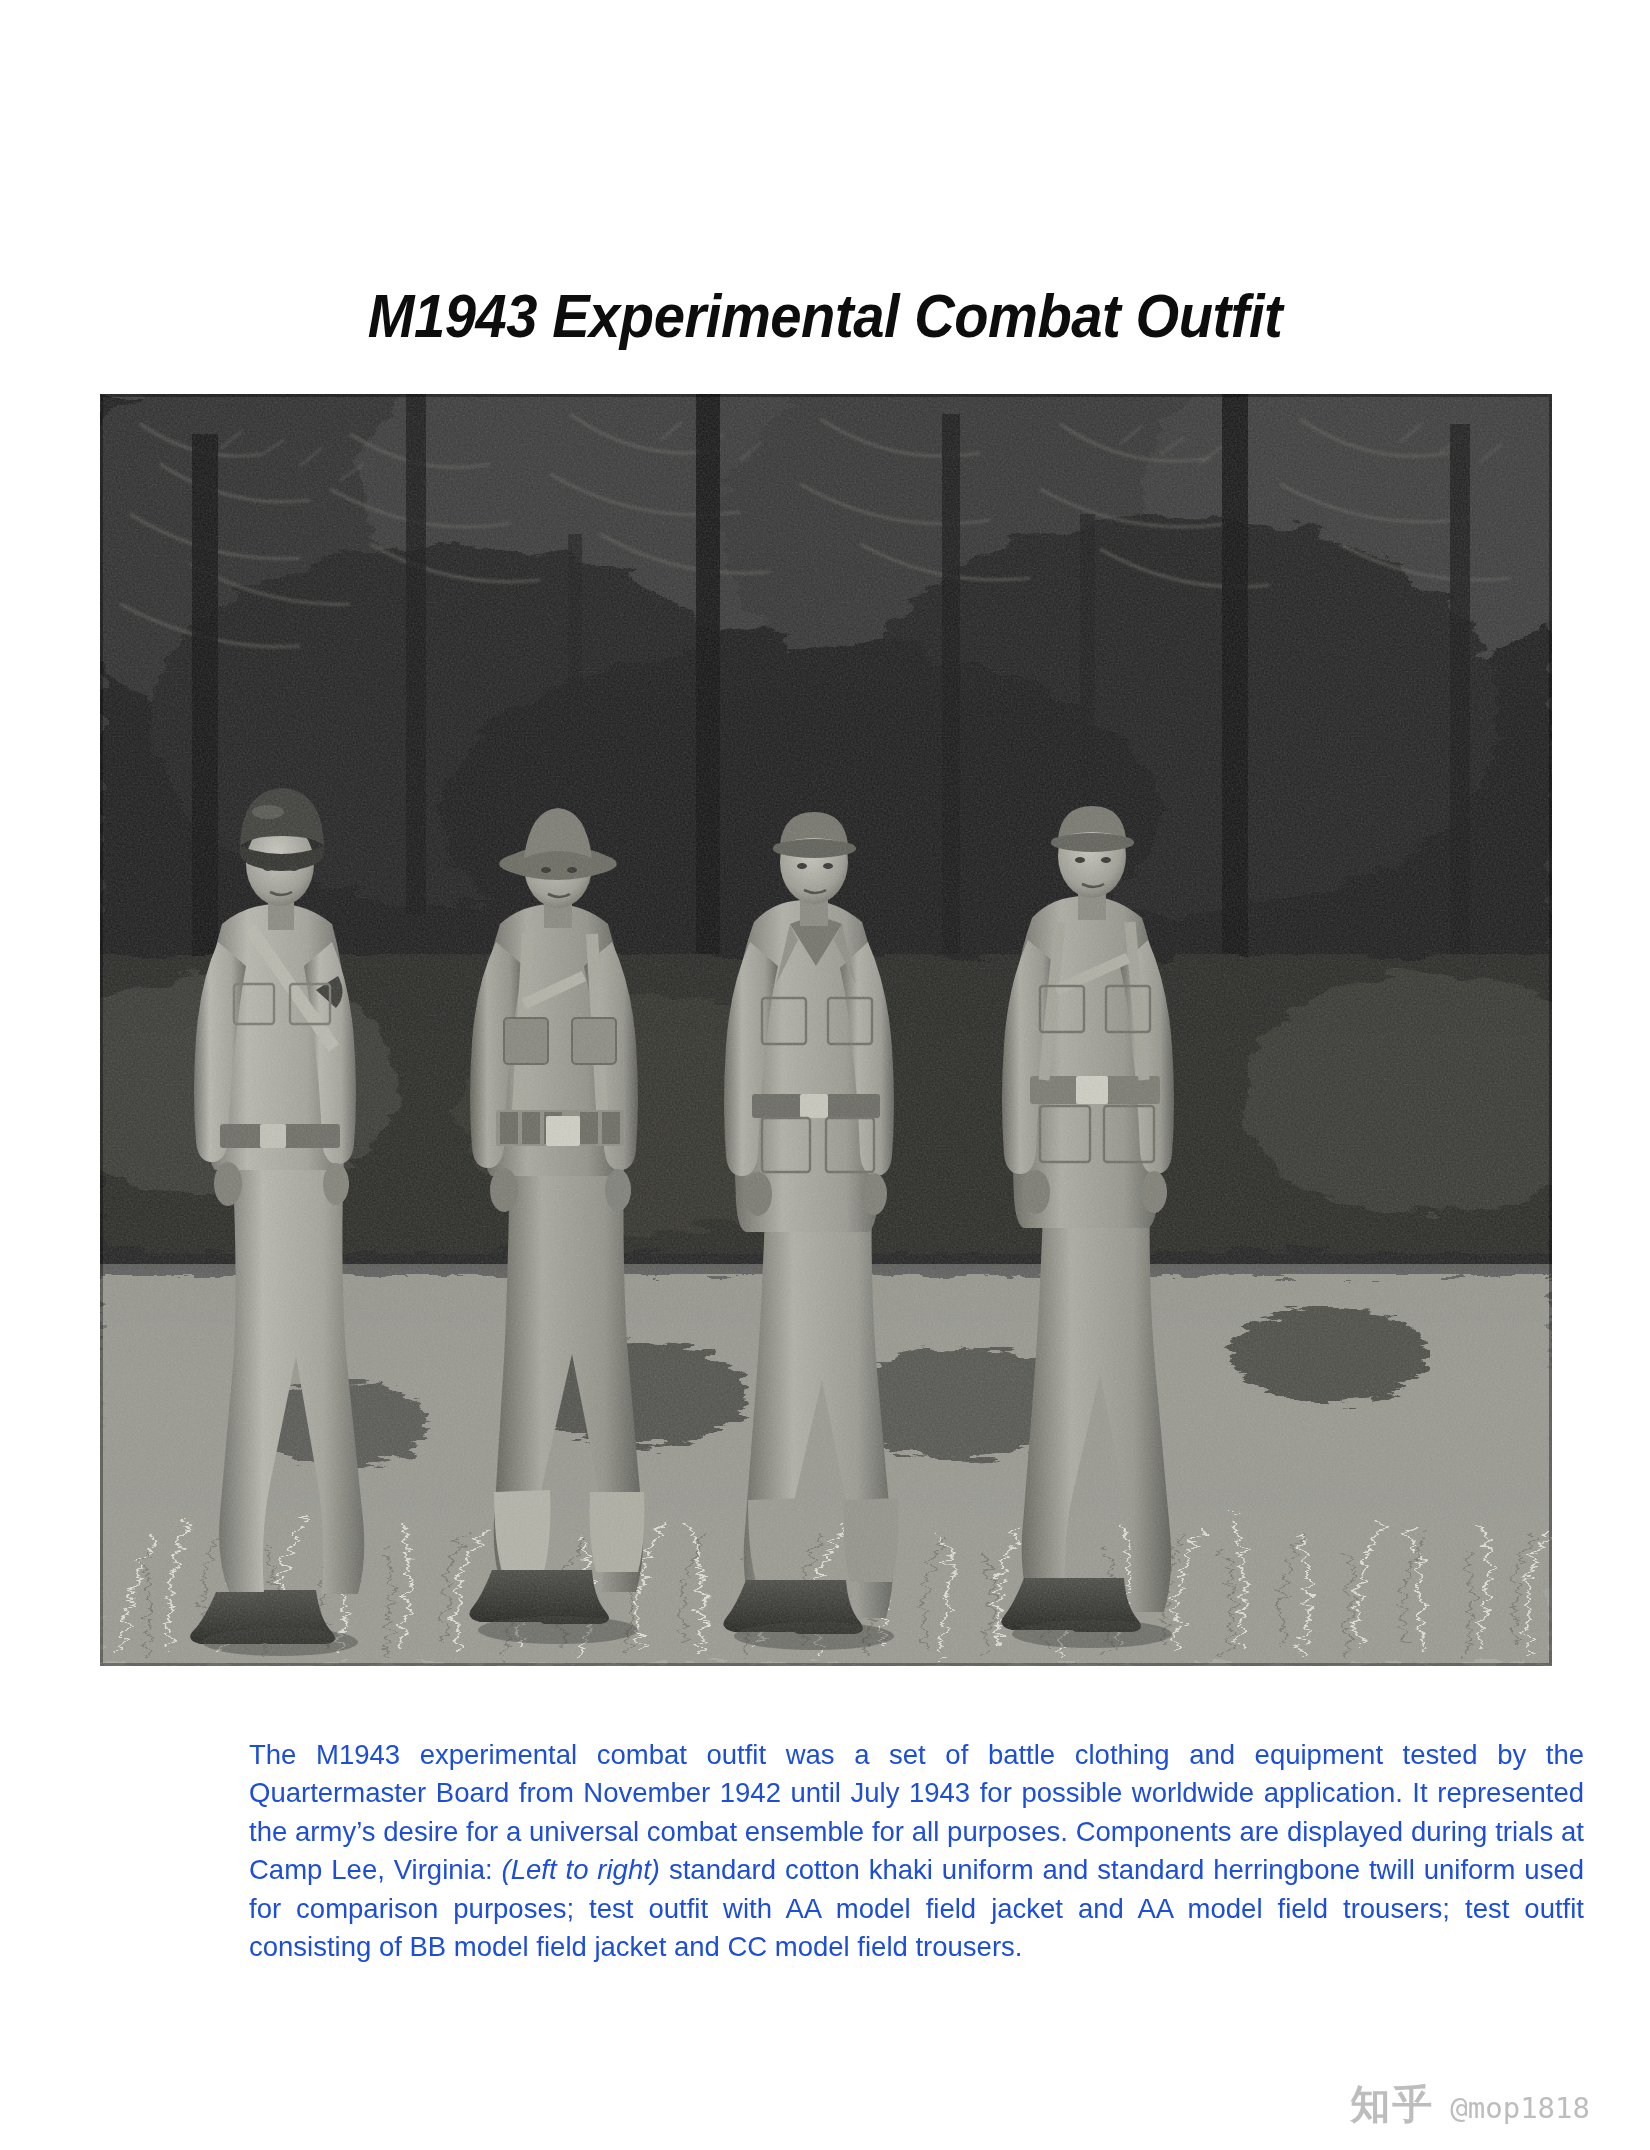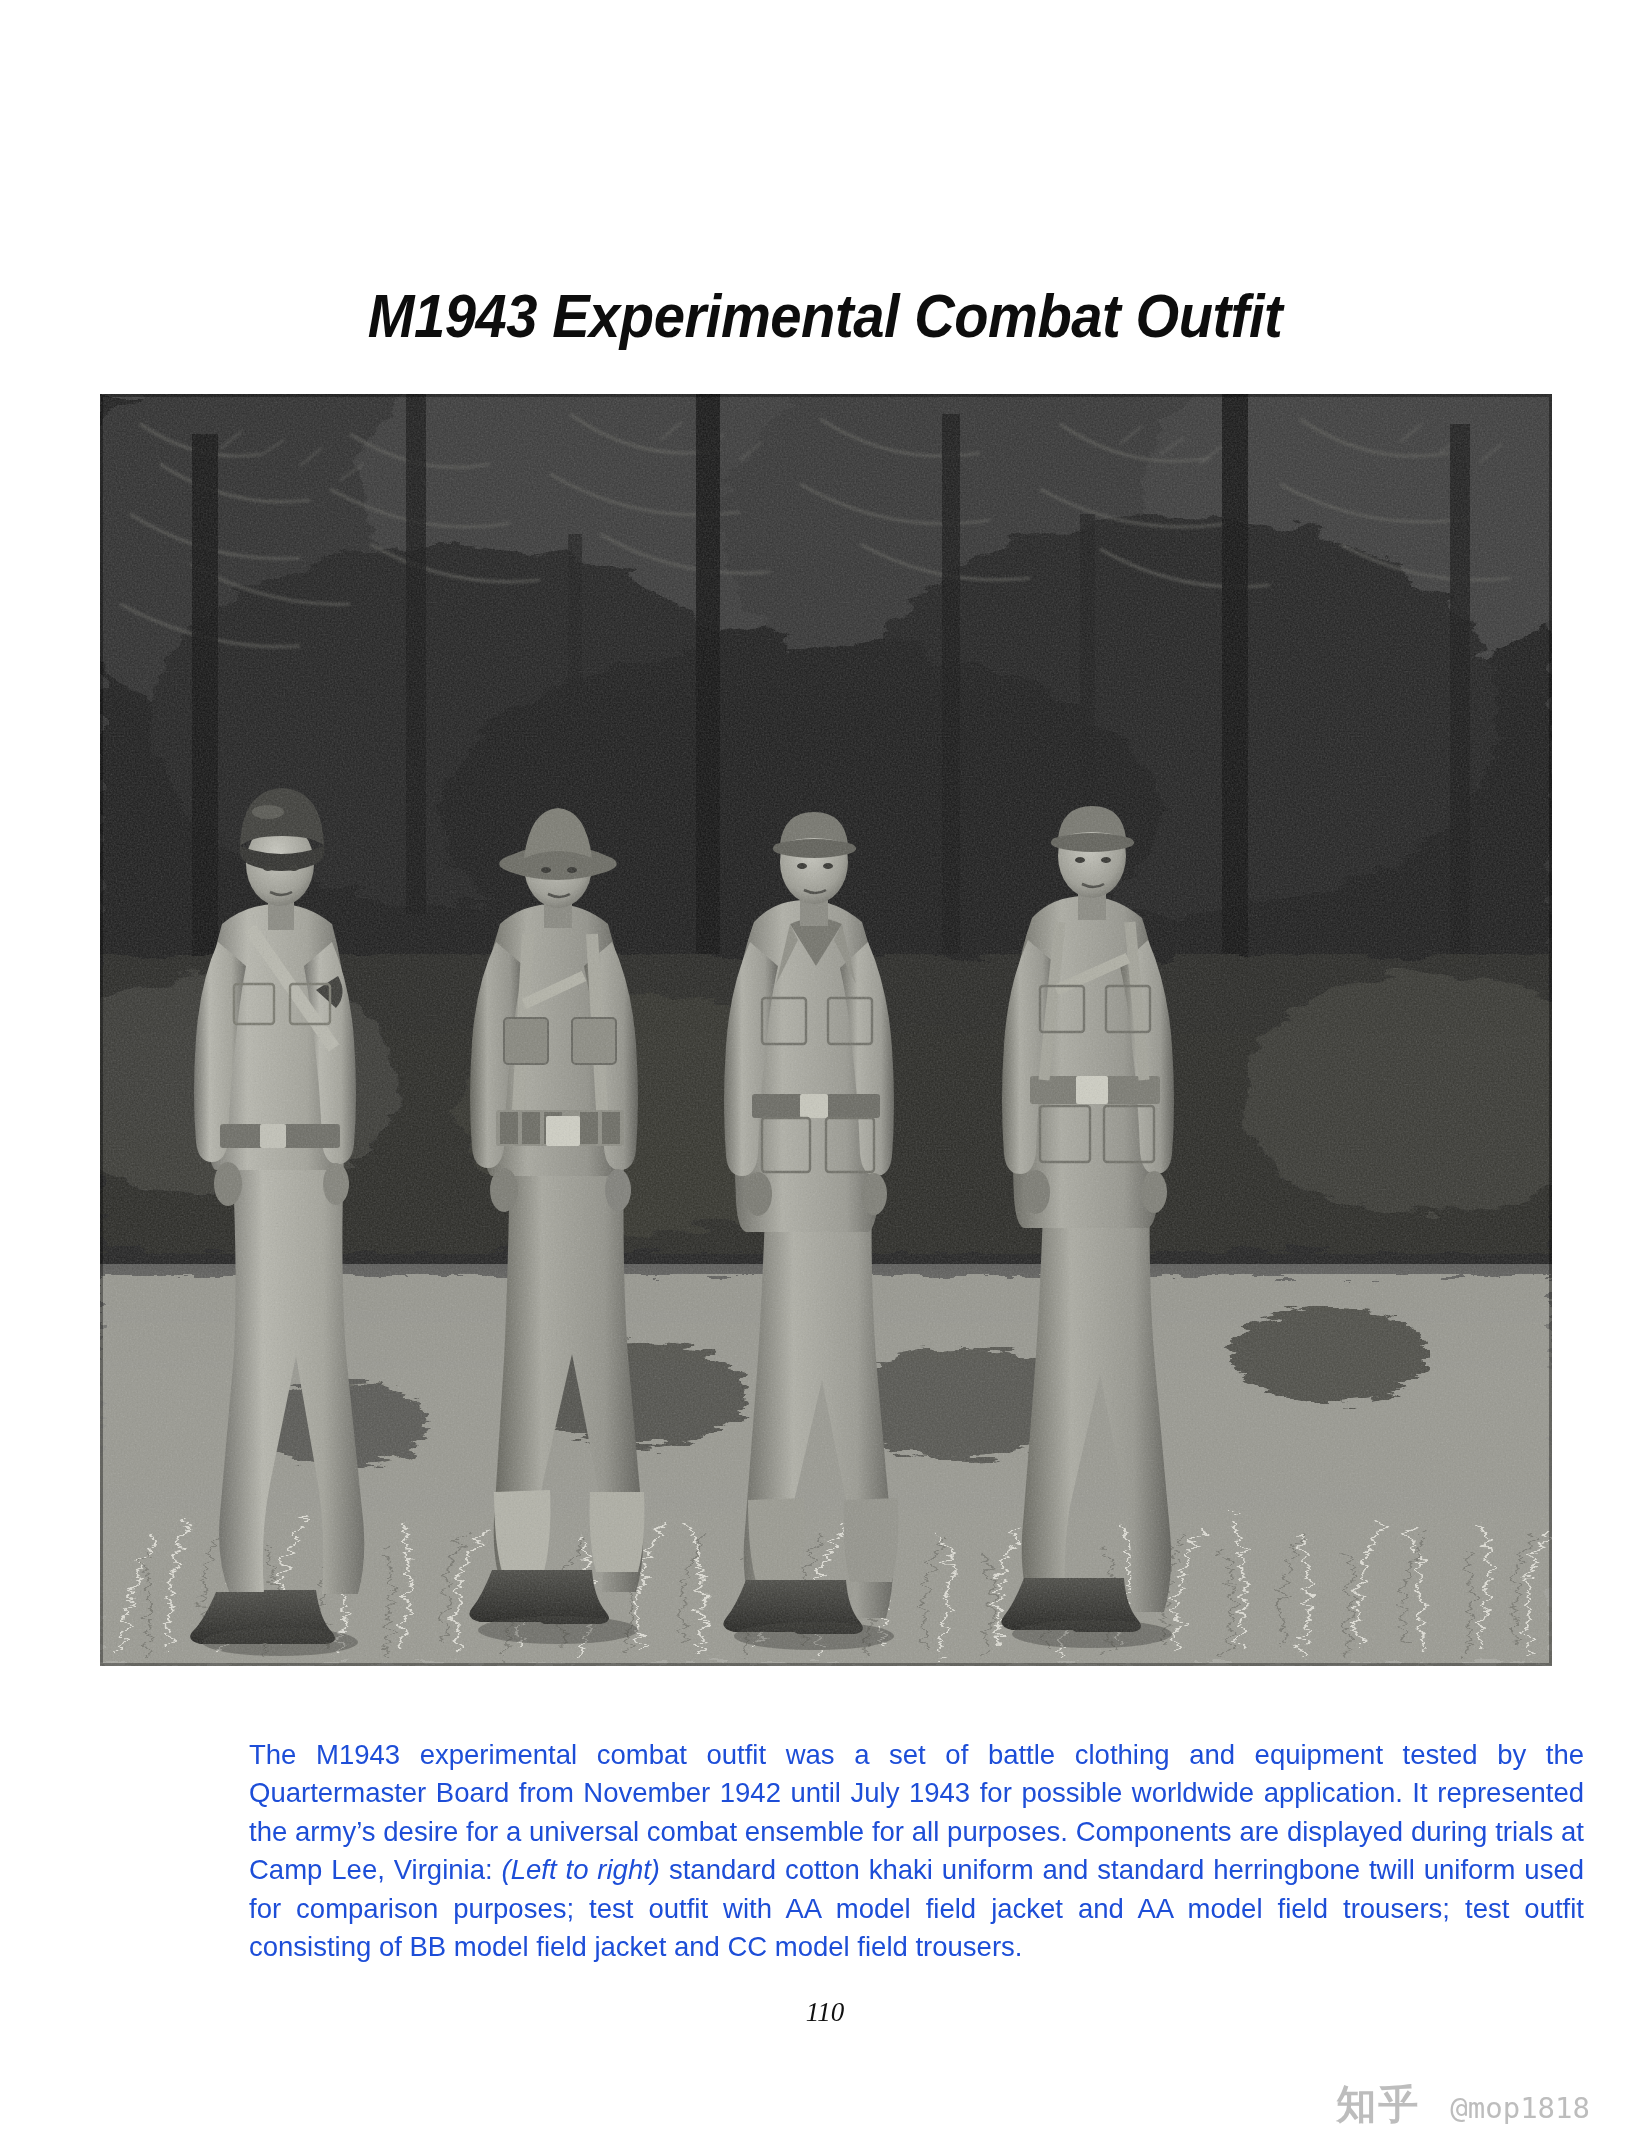--- a/index.html
+++ b/index.html
@@ -82,21 +82,21 @@
     color: #111111;
   }
 
   
   .watermark {
     position: absolute;
     right: 60px;
     top: 2055px;
     display: flex;
     align-items: baseline;
-    gap: 30px;
+    gap: 16px;
     color: #bdbdbd;
     white-space: nowrap;
   }
   .watermark .zh {
     font-family: "DejaVu Sans", sans-serif;
     font-size: 40px;
     font-weight: 700;
     letter-spacing: 2px;
   }
   .watermark .handle {
@@ -428,20 +428,19 @@
       </g>
 
       <rect x="0" y="0" width="1452" height="1272" filter="url(#grain)" opacity="0.55"></rect>
 
       <rect x="0" y="0" width="1452" height="1272" fill="none" stroke="#000" stroke-width="6" opacity="0.35"></rect>
     </svg>
   </div>
 
   <p class="caption"><span>The M1943 experimental combat outfit was a set of battle clothing and equipment tested by the Quartermaster Board from November 1942 until July 1943 for possible worldwide application. It represented the army’s desire for a universal combat ensemble for all purposes. Components are displayed during trials at Camp Lee, Virginia: </span><span class="it">(Left to right)</span><span> standard cotton khaki uniform and standard herringbone twill uniform used for comparison purposes; test outfit with AA model field jacket and AA model field trousers; test outfit consisting of BB model field jacket and CC model field trousers.</span></p>
 
-  <div class="folio">110</div>
 
   <div class="watermark">
     <span class="zh">知乎</span>
     <span class="handle">@mop1818</span>
   </div>
 
 </div>
 
 </body></html>

